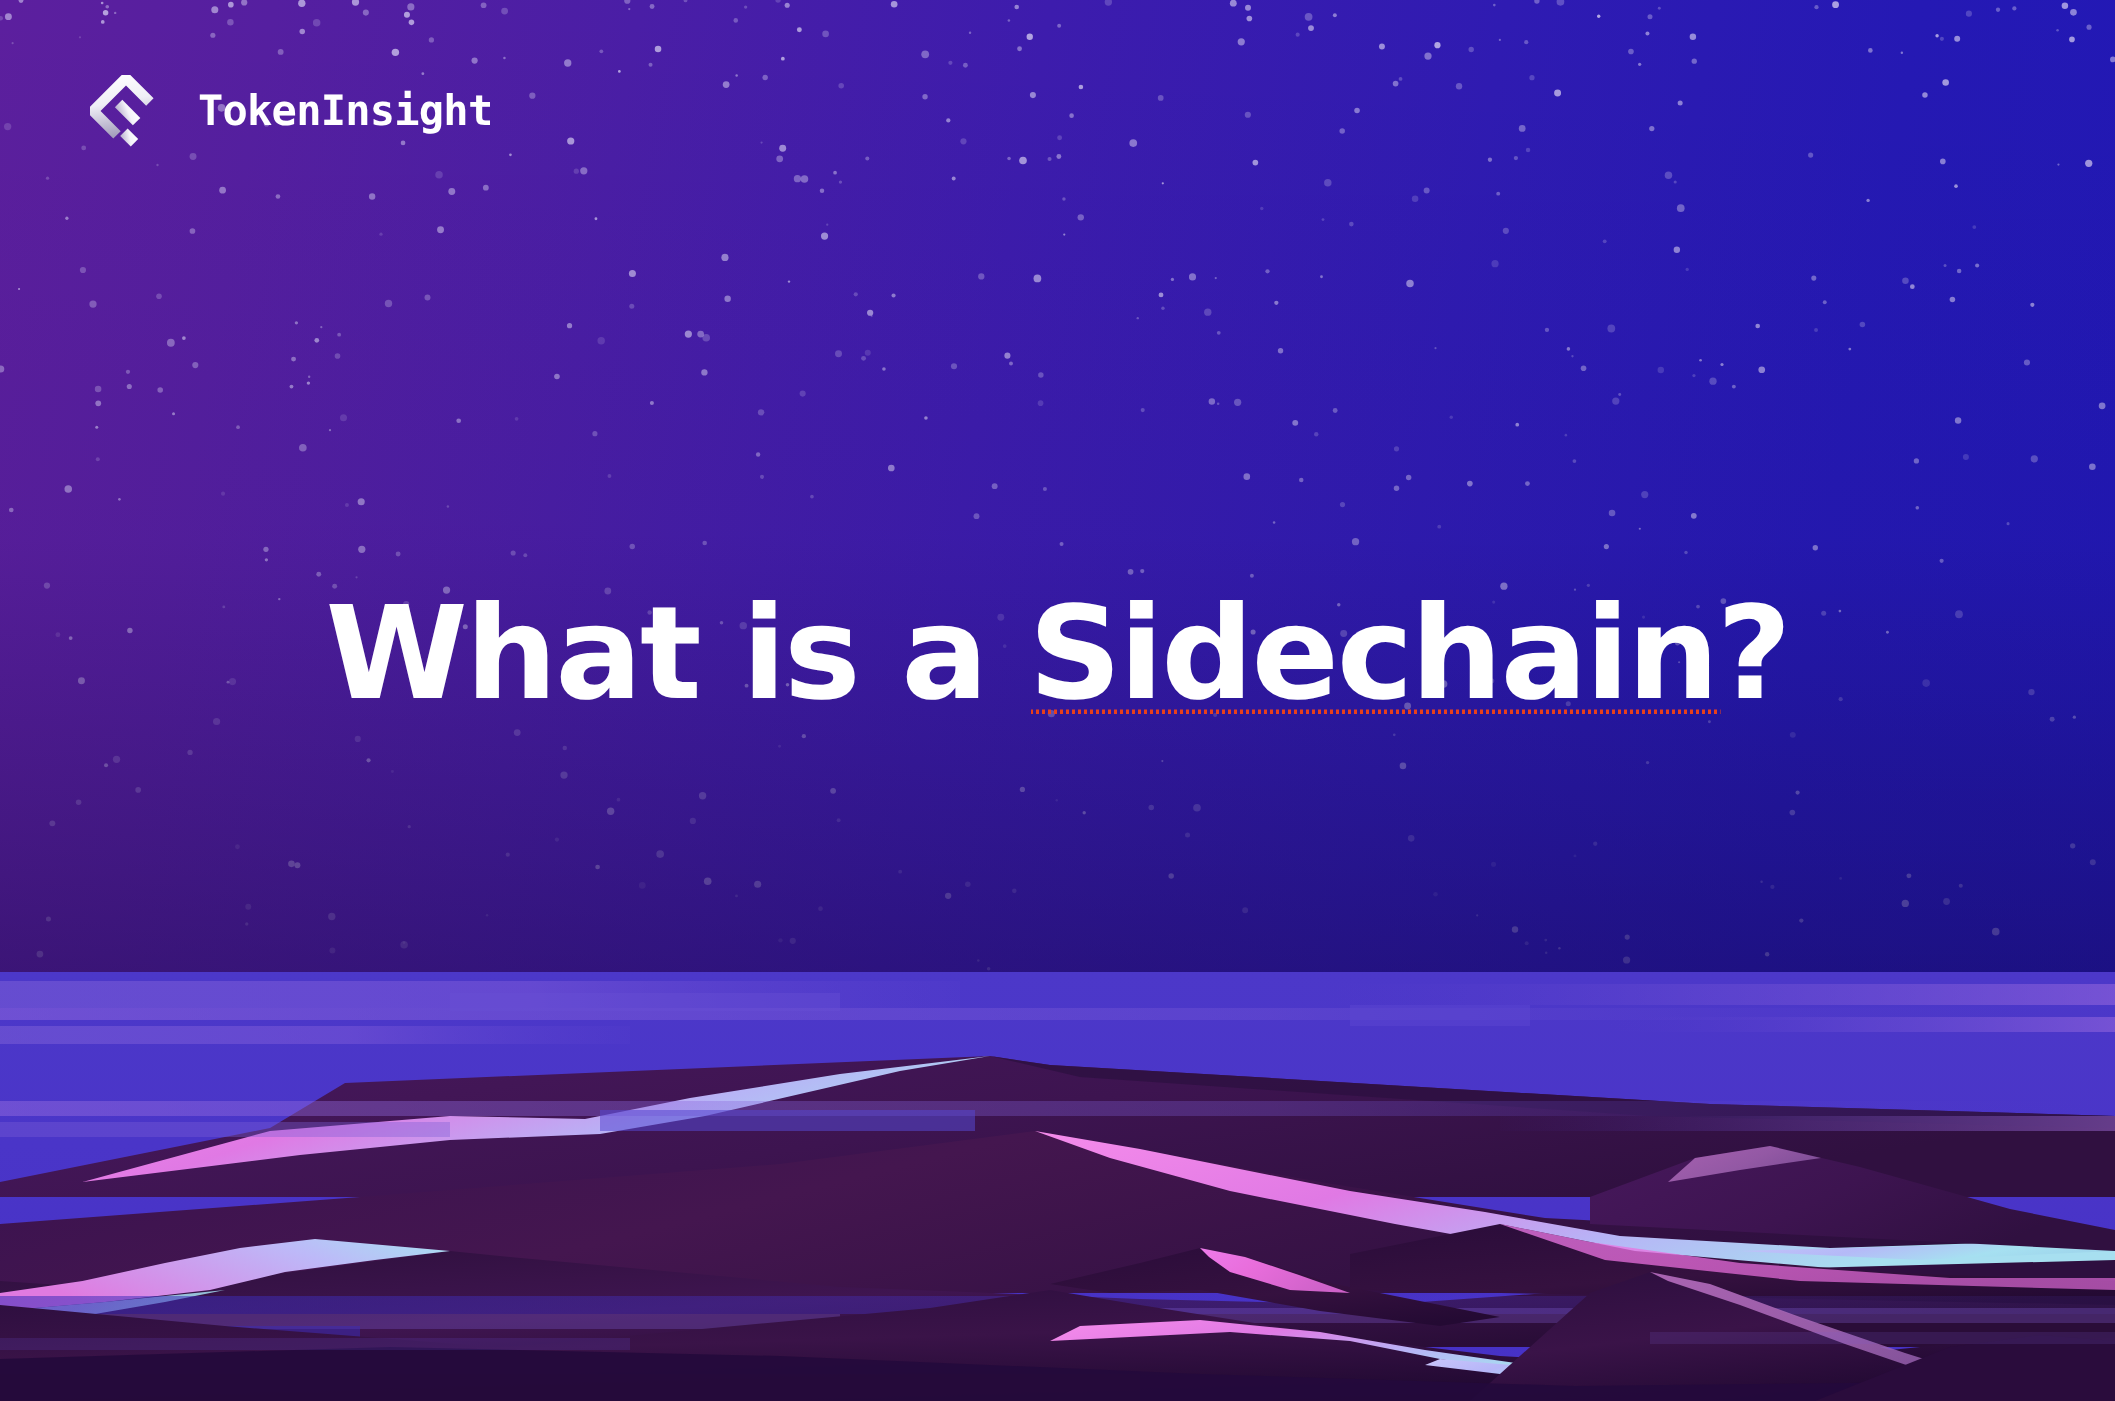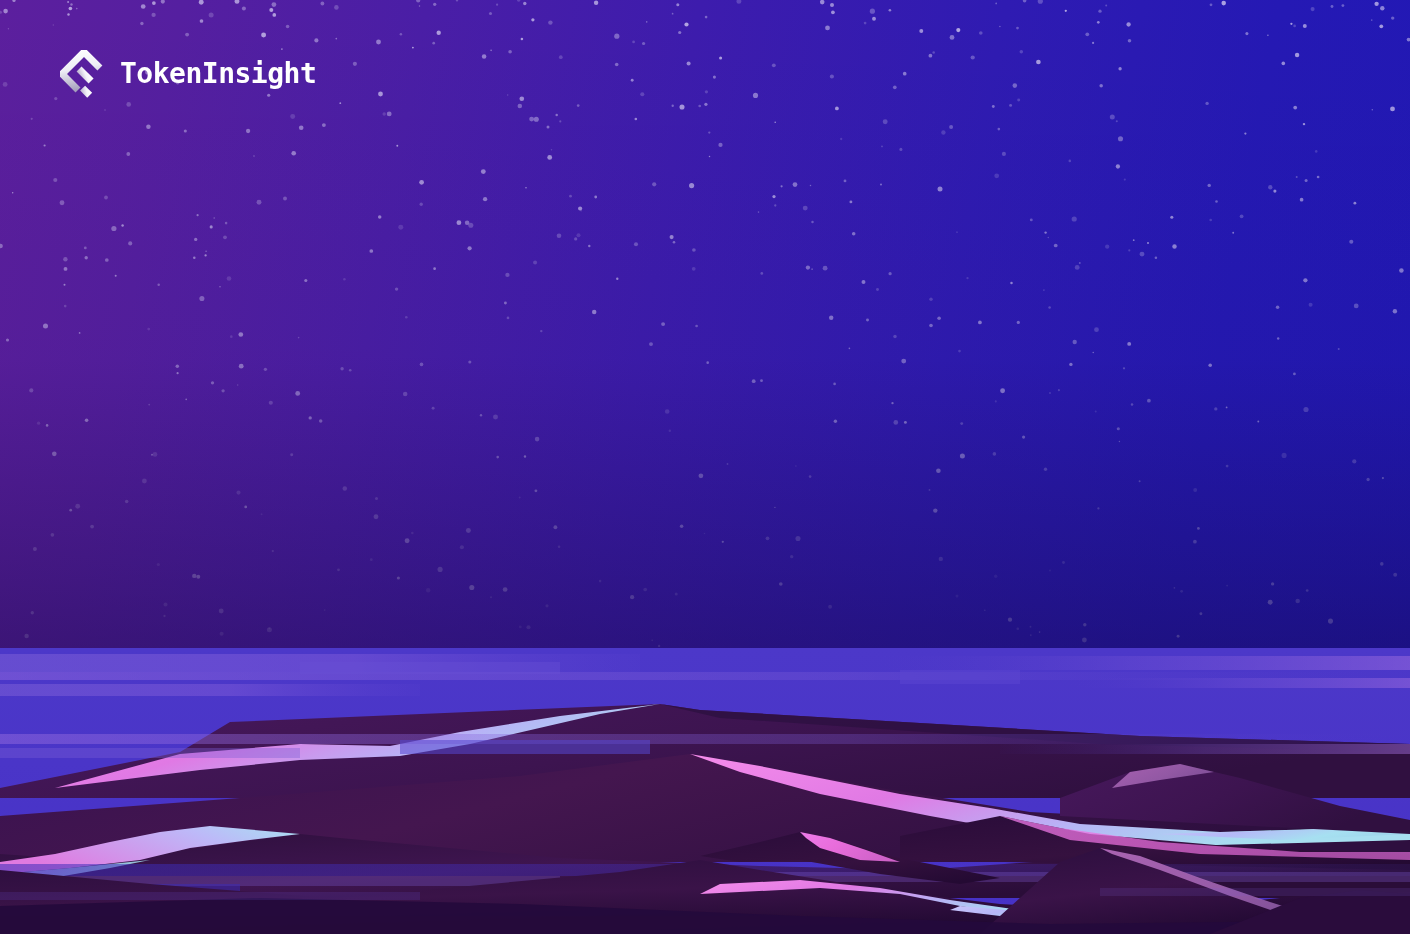--- a/index.html
+++ b/index.html
@@ -36,21 +36,21 @@
       rgba(0,0,0,0) 0%,
       rgba(12,4,48,0.05) 55%,
       rgba(18,6,58,0.30) 88%,
       rgba(20,6,62,0.42) 100%);
   }
   .stars { position:absolute; left:0; top:0; width:1410px; height:650px; }
 
   
   .logo {
     position:absolute; left:60px; top:50px;
-    display:flex; align-items:center; gap:12px;
+    display:flex; align-items:center; gap:24px;
     z-index:40;
   }
   .logo-mark { width:48px; height:48px; display:block; }
   .logo-word {
     font-family:"DejaVu Sans Mono", monospace;
     font-size:28px;
     font-weight:bold;
     color:#ffffff;
     letter-spacing:-0.5px;
     white-space:nowrap;
@@ -644,20 +644,23 @@
         <path d="M5 5 H31 V12 H12 V36 H31 V43 H5 Z" fill="url(#lg1)"></path>
 
         <rect x="17" y="20.5" width="17" height="7" fill="url(#lg2)"></rect>
 
         <rect x="33" y="31.5" width="10" height="7" fill="url(#lg2)"></rect>
       </g>
     </svg>
     <span class="logo-word">TokenInsight</span>
   </div>
 
+  <div class="headline-wrap">
+    <h1 class="headline"><span>What is a </span><span class="spell">Sidechain</span><span>?</span></h1>
+  </div>
 
   <div class="land">
     <svg width="1410" height="286" viewBox="0 0 1410 286" aria-hidden="true">
       <defs>
 
         <linearGradient id="bandA" x1="0" y1="0" x2="1" y2="0">
           <stop offset="0%" stop-color="#7b5ed6" stop-opacity="0.55"></stop>
           <stop offset="55%" stop-color="#8a63dd" stop-opacity="0.40"></stop>
           <stop offset="100%" stop-color="#5b42cf" stop-opacity="0.15"></stop>
         </linearGradient>

